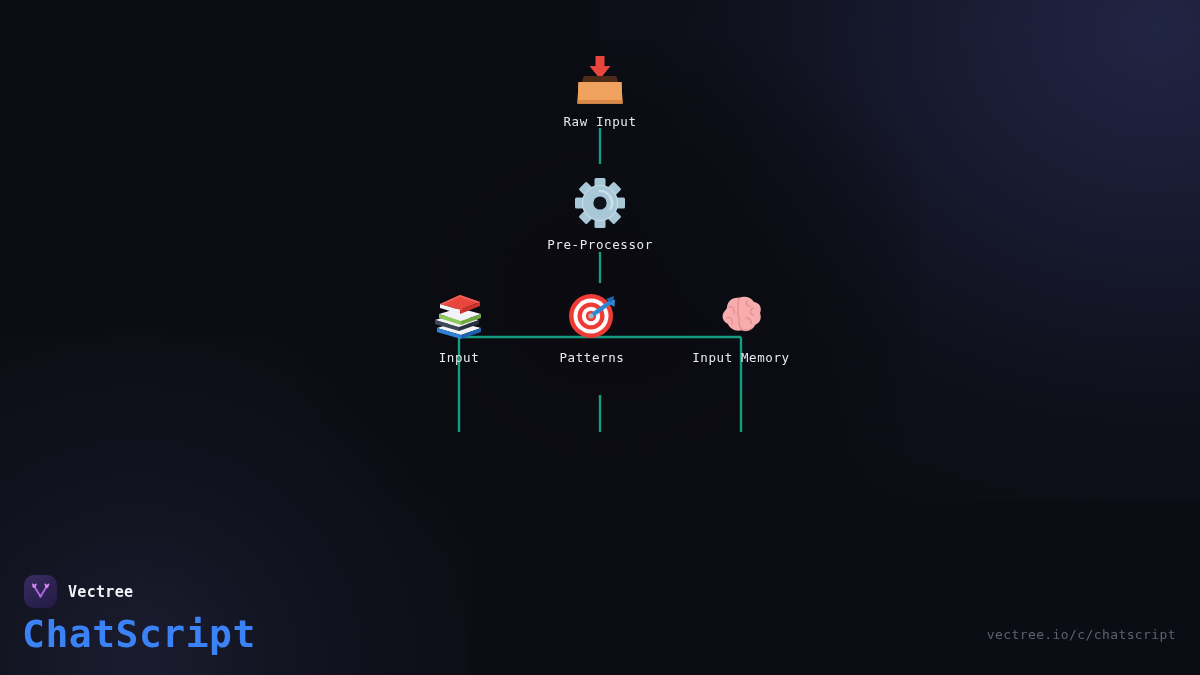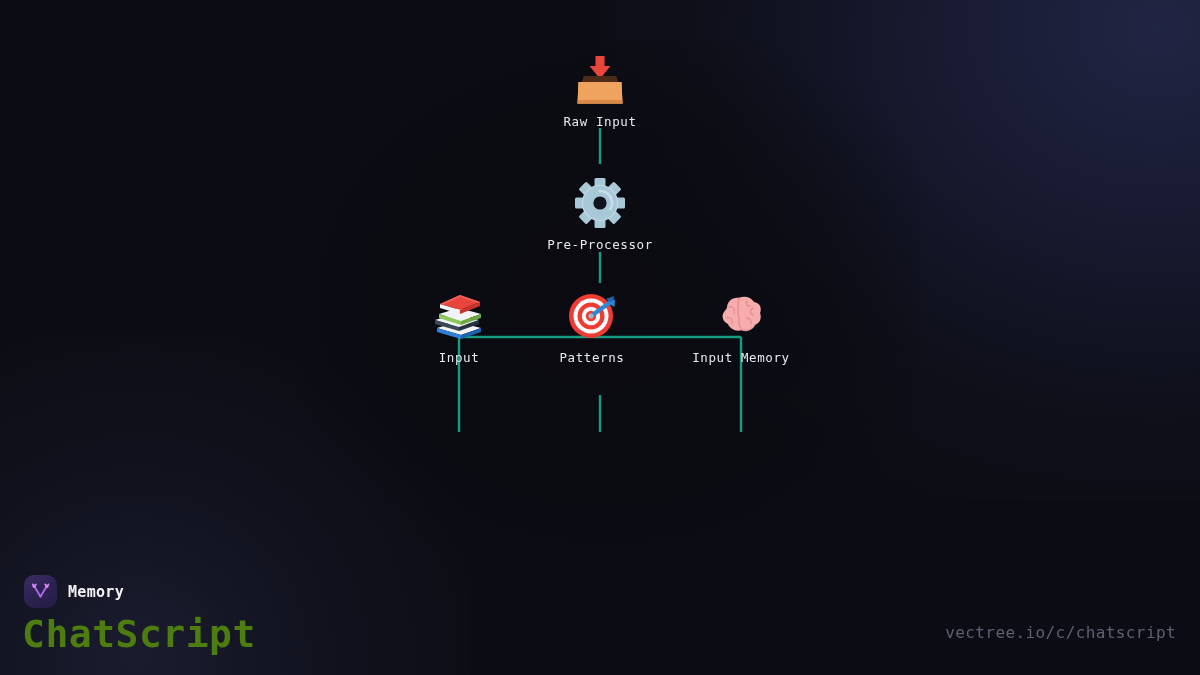--- a/index.html
+++ b/index.html
@@ -113,29 +113,29 @@
     font-weight: bold;
     color: #f2f3f7;
     letter-spacing: 0.3px;
   }
   #deck-title {
     position: absolute;
     left: 22px; bottom: 22px;
     font-family: "DejaVu Sans Mono", "Liberation Mono", monospace;
     font-size: 38px;
     font-weight: bold;
-    color: #4d7c0f;
+    color: #3b82f6;
     letter-spacing: 0.5px;
     line-height: 1;
   }
   #deck-url {
     position: absolute;
     right: 24px; bottom: 33px;
     font-family: "DejaVu Sans Mono", "Liberation Mono", monospace;
-    font-size: 16px;
+    font-size: 13px;
     color: #5d6070;
     letter-spacing: 0.4px;
   }
 </style>
 </head>
 <body>
 
 <div id="bg-wash-topright"></div>
 <div id="bg-wash-bottomleft"></div>
 <div id="bg-wash-center"></div>
@@ -278,19 +278,19 @@
     <div id="brand-mark">
       <svg width="21" height="21" viewBox="0 0 21 21">
         <path d="M4.2 5.2 L10.5 15.5 L16.8 5.2" stroke="#b264e4" stroke-width="1.9" fill="none" stroke-linecap="round" stroke-linejoin="round"></path>
         <path d="M4.2 5.2 L2.6 3.2 M4.2 5.2 L6.1 3.4" stroke="#d887f5" stroke-width="1.5" fill="none" stroke-linecap="round"></path>
         <path d="M16.8 5.2 L15.0 3.3 M16.8 5.2 L18.6 3.4" stroke="#d887f5" stroke-width="1.5" fill="none" stroke-linecap="round"></path>
         <circle cx="4.2" cy="5.2" r="1.7" fill="#d887f5"></circle>
         <circle cx="16.8" cy="5.2" r="1.7" fill="#d887f5"></circle>
         <circle cx="10.5" cy="15.3" r="1.2" fill="#b264e4"></circle>
       </svg>
     </div>
-    <div id="brand-name">Memory</div>
+    <div id="brand-name">Vectree</div>
   </div>
 
   <div id="deck-title">ChatScript</div>
   <div id="deck-url">vectree.io/c/chatscript</div>
 
 </div>
 
 </body></html>

